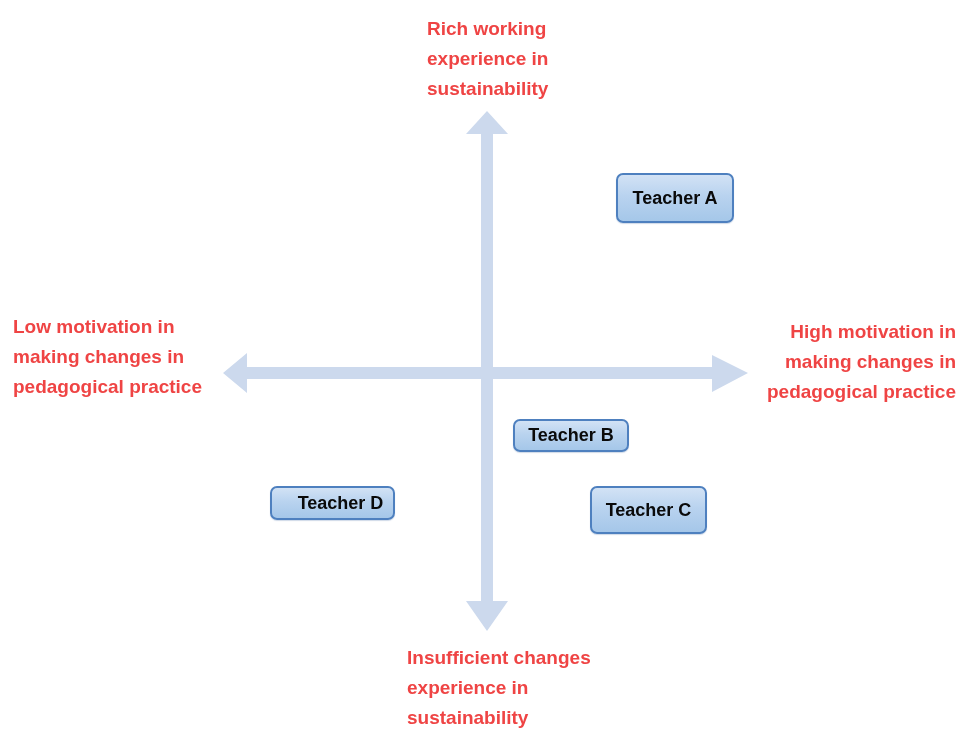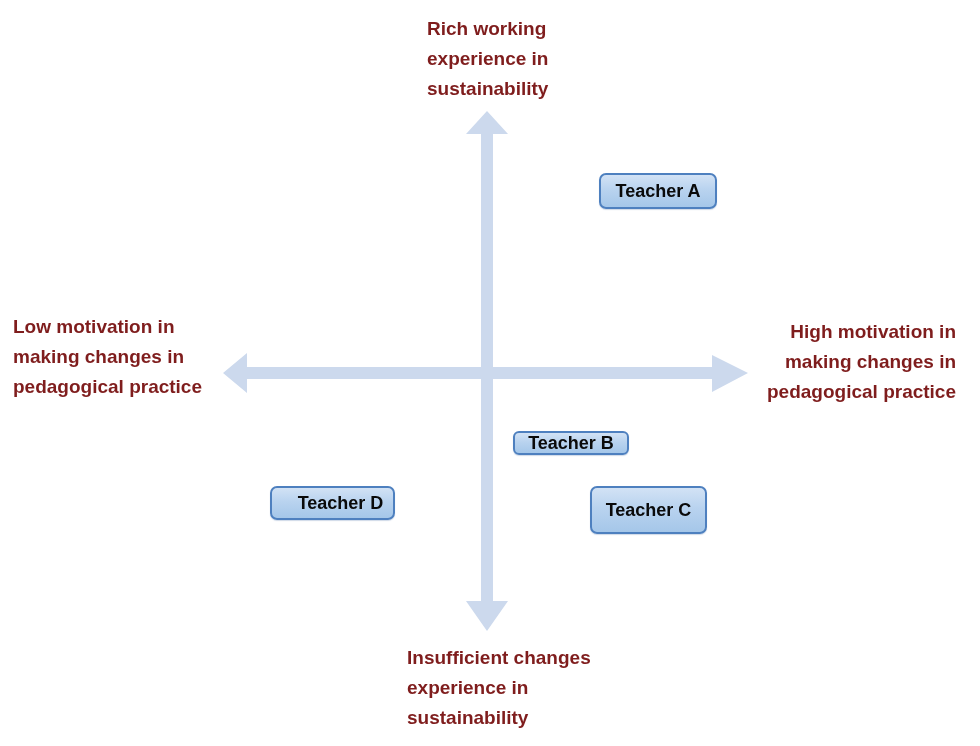--- a/index.html
+++ b/index.html
@@ -23,21 +23,21 @@
     height: 746px;
   }
   .axis-arrow {
     fill: #ccd9ed;
   }
   .axis-label {
     position: absolute;
     font-weight: bold;
     font-size: 19px;
     line-height: 30px;
-    color: #7f1d1d;
+    color: #ef4444;
     white-space: nowrap;
     text-align: left;
   }
   .axis-label-top    { left: 427px; top: 14px;  }
   .axis-label-left   { left: 13px;  top: 312px; }
   .axis-label-right  { left: 767px; top: 317px; text-align: right; }
   .axis-label-bottom { left: 407px; top: 643px; }
   .teacher-box {
     position: absolute;
     box-sizing: border-box;
@@ -45,22 +45,22 @@
     align-items: center;
     justify-content: center;
     background: linear-gradient(to bottom, #d2e2f5 0%, #b9d3ef 45%, #a5c7e9 100%);
     border: 2px solid #4e80bf;
     border-radius: 7px;
     font-weight: bold;
     font-size: 18px;
     color: #0a0a0a;
     box-shadow: 0 1px 1px rgba(120,150,190,0.35);
   }
-  .box-teacher-a { left: 599px; top: 173px; width: 118px; height: 36px; }
-  .box-teacher-b { left: 513px; top: 431px; width: 116px; height: 24px; border-radius: 6px; }
+  .box-teacher-a { left: 616px; top: 173px; width: 118px; height: 50px; }
+  .box-teacher-b { left: 513px; top: 419px; width: 116px; height: 33px; }
   .box-teacher-c { left: 590px; top: 486px; width: 117px; height: 48px; }
   .box-teacher-d { left: 270px; top: 486px; width: 125px; height: 34px; padding-left: 16px; }
 </style>
 </head>
 <body>
 
 <div class="canvas">
 
   <svg class="axes-svg" viewBox="0 0 980 746" aria-hidden="true">
     <polygon class="axis-arrow" points="487,111 466,134 481,134 481,601 466,601 487,631 508,601 493,601 493,134 508,134"></polygon>

